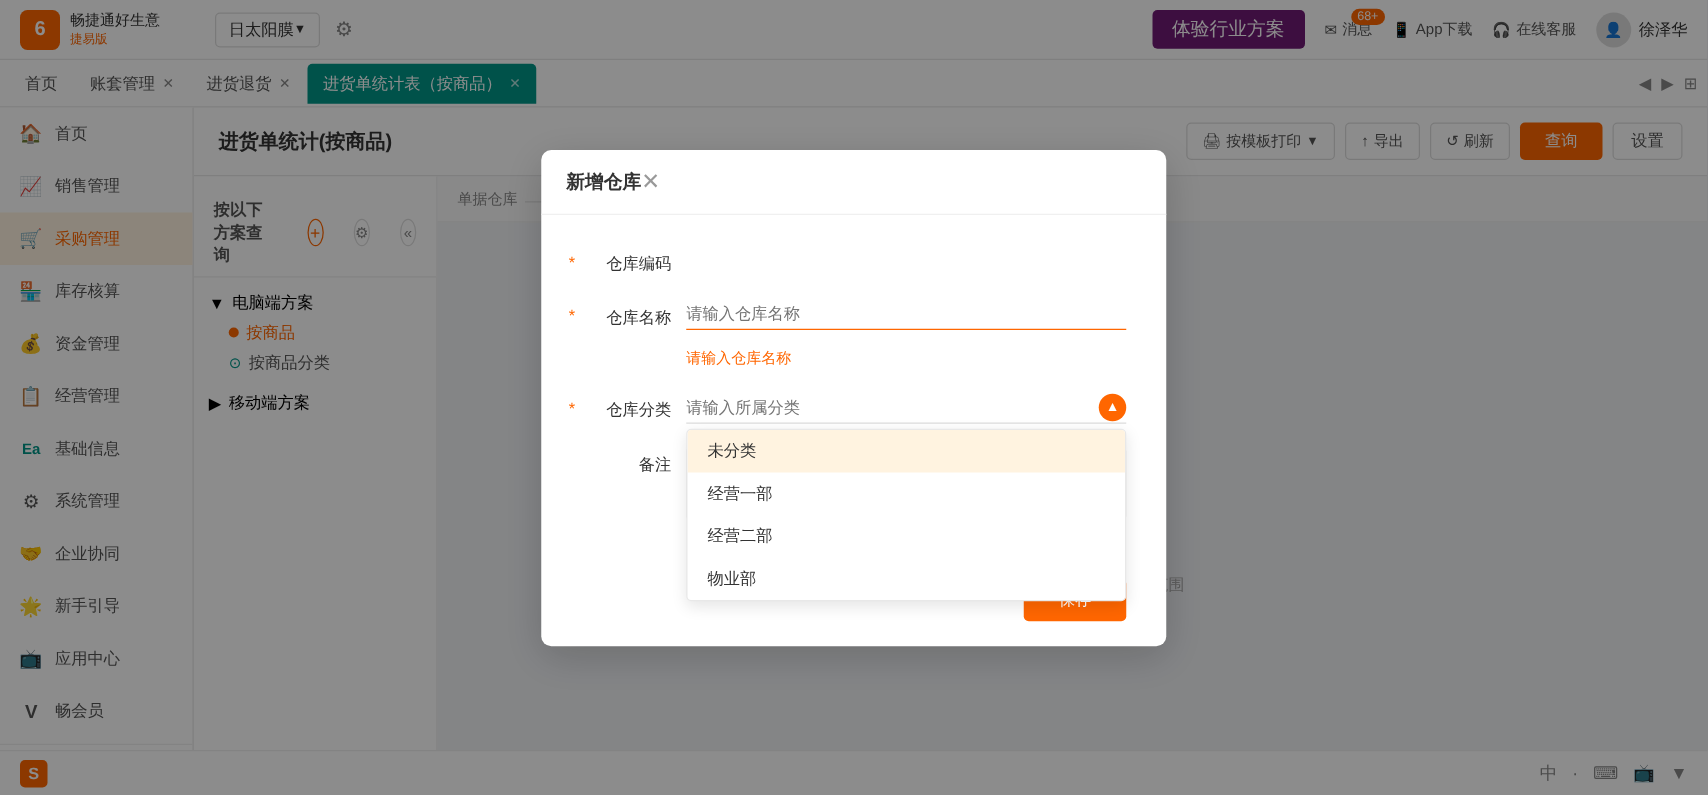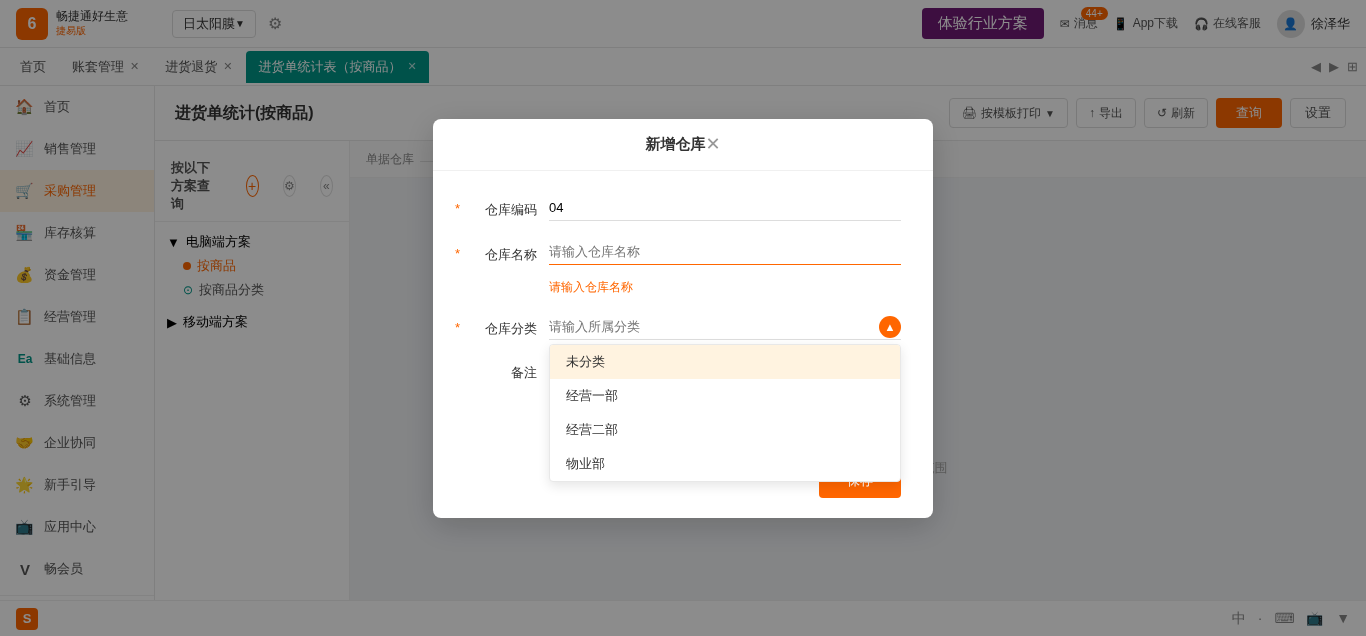--- a/index.html
+++ b/index.html
@@ -179,21 +179,21 @@
       background: #fff;
       border-radius: 8px;
       width: 500px;
       box-shadow: 0 8px 32px rgba(0,0,0,0.18);
       overflow: visible;
       position: relative;
     }
     .dialog-header {
       padding: 16px 20px;
       border-bottom: 1px solid #f0f0f0;
-      display: flex; align-items: center; justify-content: center;
+      display: flex; align-items: center; justify-content: flex-start;
     }
     .dialog-title { font-size: 15px; font-weight: bold; color: #333; }
     .dialog-close { font-size: 18px; color: #999; cursor: pointer; line-height: 1; }
     .dialog-body { padding: 24px 32px 16px; }
     .form-row {
       display: flex; align-items: flex-start; gap: 12px;
       margin-bottom: 18px;
     }
     .form-label {
       font-size: 13px; color: #333; min-width: 72px;
@@ -314,21 +314,21 @@
 
   <div style="margin-left:12px;">
     <span style="font-size:16px; color:#888;">⚙</span>
   </div>
 
   <div class="top-actions">
     <button class="try-btn">体验行业方案</button>
     <div class="top-icon-btn">
       <span>✉</span>
       <span>消息</span>
-      <span class="badge">44+</span>
+      <span class="badge">68+</span>
     </div>
     <div class="top-icon-btn">
       <span>📱</span>
       <span>App下载</span>
     </div>
     <div class="top-icon-btn">
       <span>🎧</span>
       <span>在线客服</span>
     </div>
     <div class="user-area">
@@ -519,21 +519,20 @@
 <div class="overlay">
   <div class="dialog">
     <div class="dialog-header">
       <span class="dialog-title">新增仓库</span>
       <span class="dialog-close">✕</span>
     </div>
     <div class="dialog-body">
 
       <div class="form-row">
         <div class="form-label required">仓库编码</div>
-        <input type="text" class="form-input" value="04" style="">
       </div>
 
       <div class="form-row" style="flex-direction:column; align-items:stretch;">
         <div style="display:flex; align-items:center; gap:12px;">
           <div class="form-label required">仓库名称</div>
           <input type="text" class="form-input error" style="flex: 1 1 0%;" placeholder="请输入仓库名称">
         </div>
         <div style="padding-left:84px; margin-top:2px;">
           <span class="form-error-msg">请输入仓库名称</span>
         </div>

